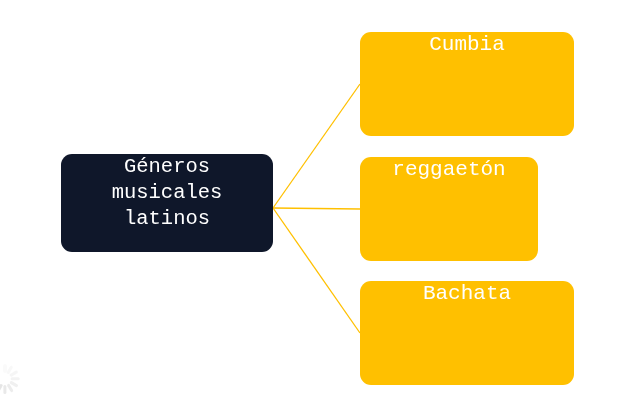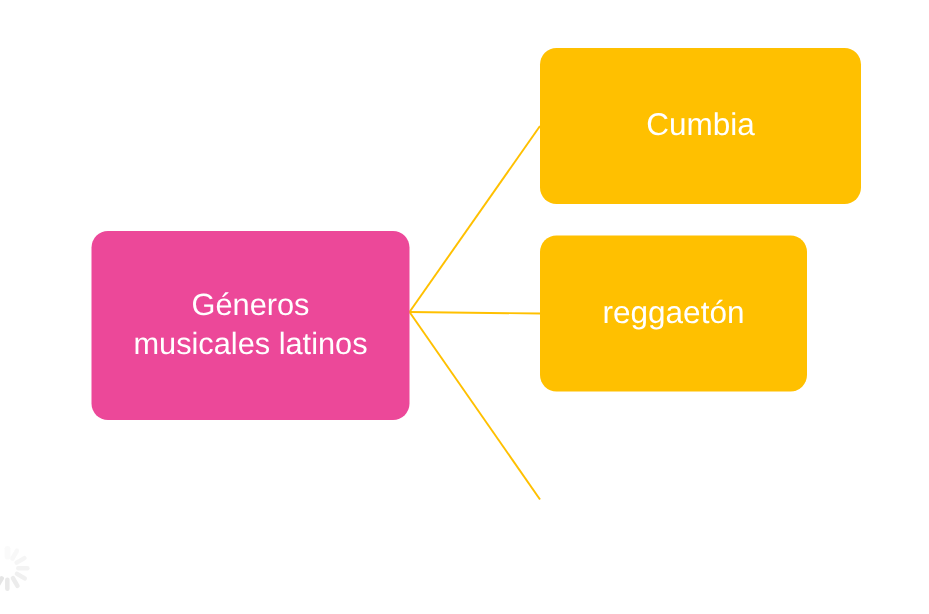--- a/index.html
+++ b/index.html
@@ -31,43 +31,44 @@
     width: 619px;
     height: 409px;
     pointer-events: none;
   }
 
   .node {
     position: absolute;
     box-sizing: border-box;
     border-radius: 11px;
     display: flex;
-    align-items: center;
+    align-items: flex-start;
     justify-content: center;
     text-align: center;
     color: #ffffff;
     line-height: 1.28;
     user-select: none;
+    font-family: Liberation Mono, monospace;
   }
 
   .node-label {
     display: block;
     width: 100%;
     padding: 0 8px;
     box-sizing: border-box;
     white-space: pre-line;
   }
 
   
   #node-root {
     left: 61px;
     top: 154px;
     width: 212px;
-    height: 126px;
-    background: #ec4899;
+    height: 98px;
+    background: #0f172a;
     font-size: 20.5px;
   }
 
   
   #node-cumbia {
     left: 360px;
     top: 32px;
     width: 214px;
     height: 104px;
     background: #FFC000;
@@ -127,20 +128,23 @@
   </div>
 
   <div class="node" id="node-cumbia">
     <span class="node-label">Cumbia</span>
   </div>
 
   <div class="node" id="node-reggaeton">
     <span class="node-label">reggaetón</span>
   </div>
 
+  <div class="node" id="node-bachata">
+    <span class="node-label">Bachata</span>
+  </div>
 
   <div id="loading-spinner">
     <span class="blade" style="transform: rotate(0deg);   opacity:0.18;"></span>
     <span class="blade" style="transform: rotate(30deg);  opacity:0.25;"></span>
     <span class="blade" style="transform: rotate(60deg);  opacity:0.35;"></span>
     <span class="blade" style="transform: rotate(90deg);  opacity:0.45;"></span>
     <span class="blade" style="transform: rotate(120deg); opacity:0.58;"></span>
     <span class="blade" style="transform: rotate(150deg); opacity:0.70;"></span>
     <span class="blade" style="transform: rotate(180deg); opacity:0.82;"></span>
     <span class="blade" style="transform: rotate(210deg); opacity:0.95;"></span>

